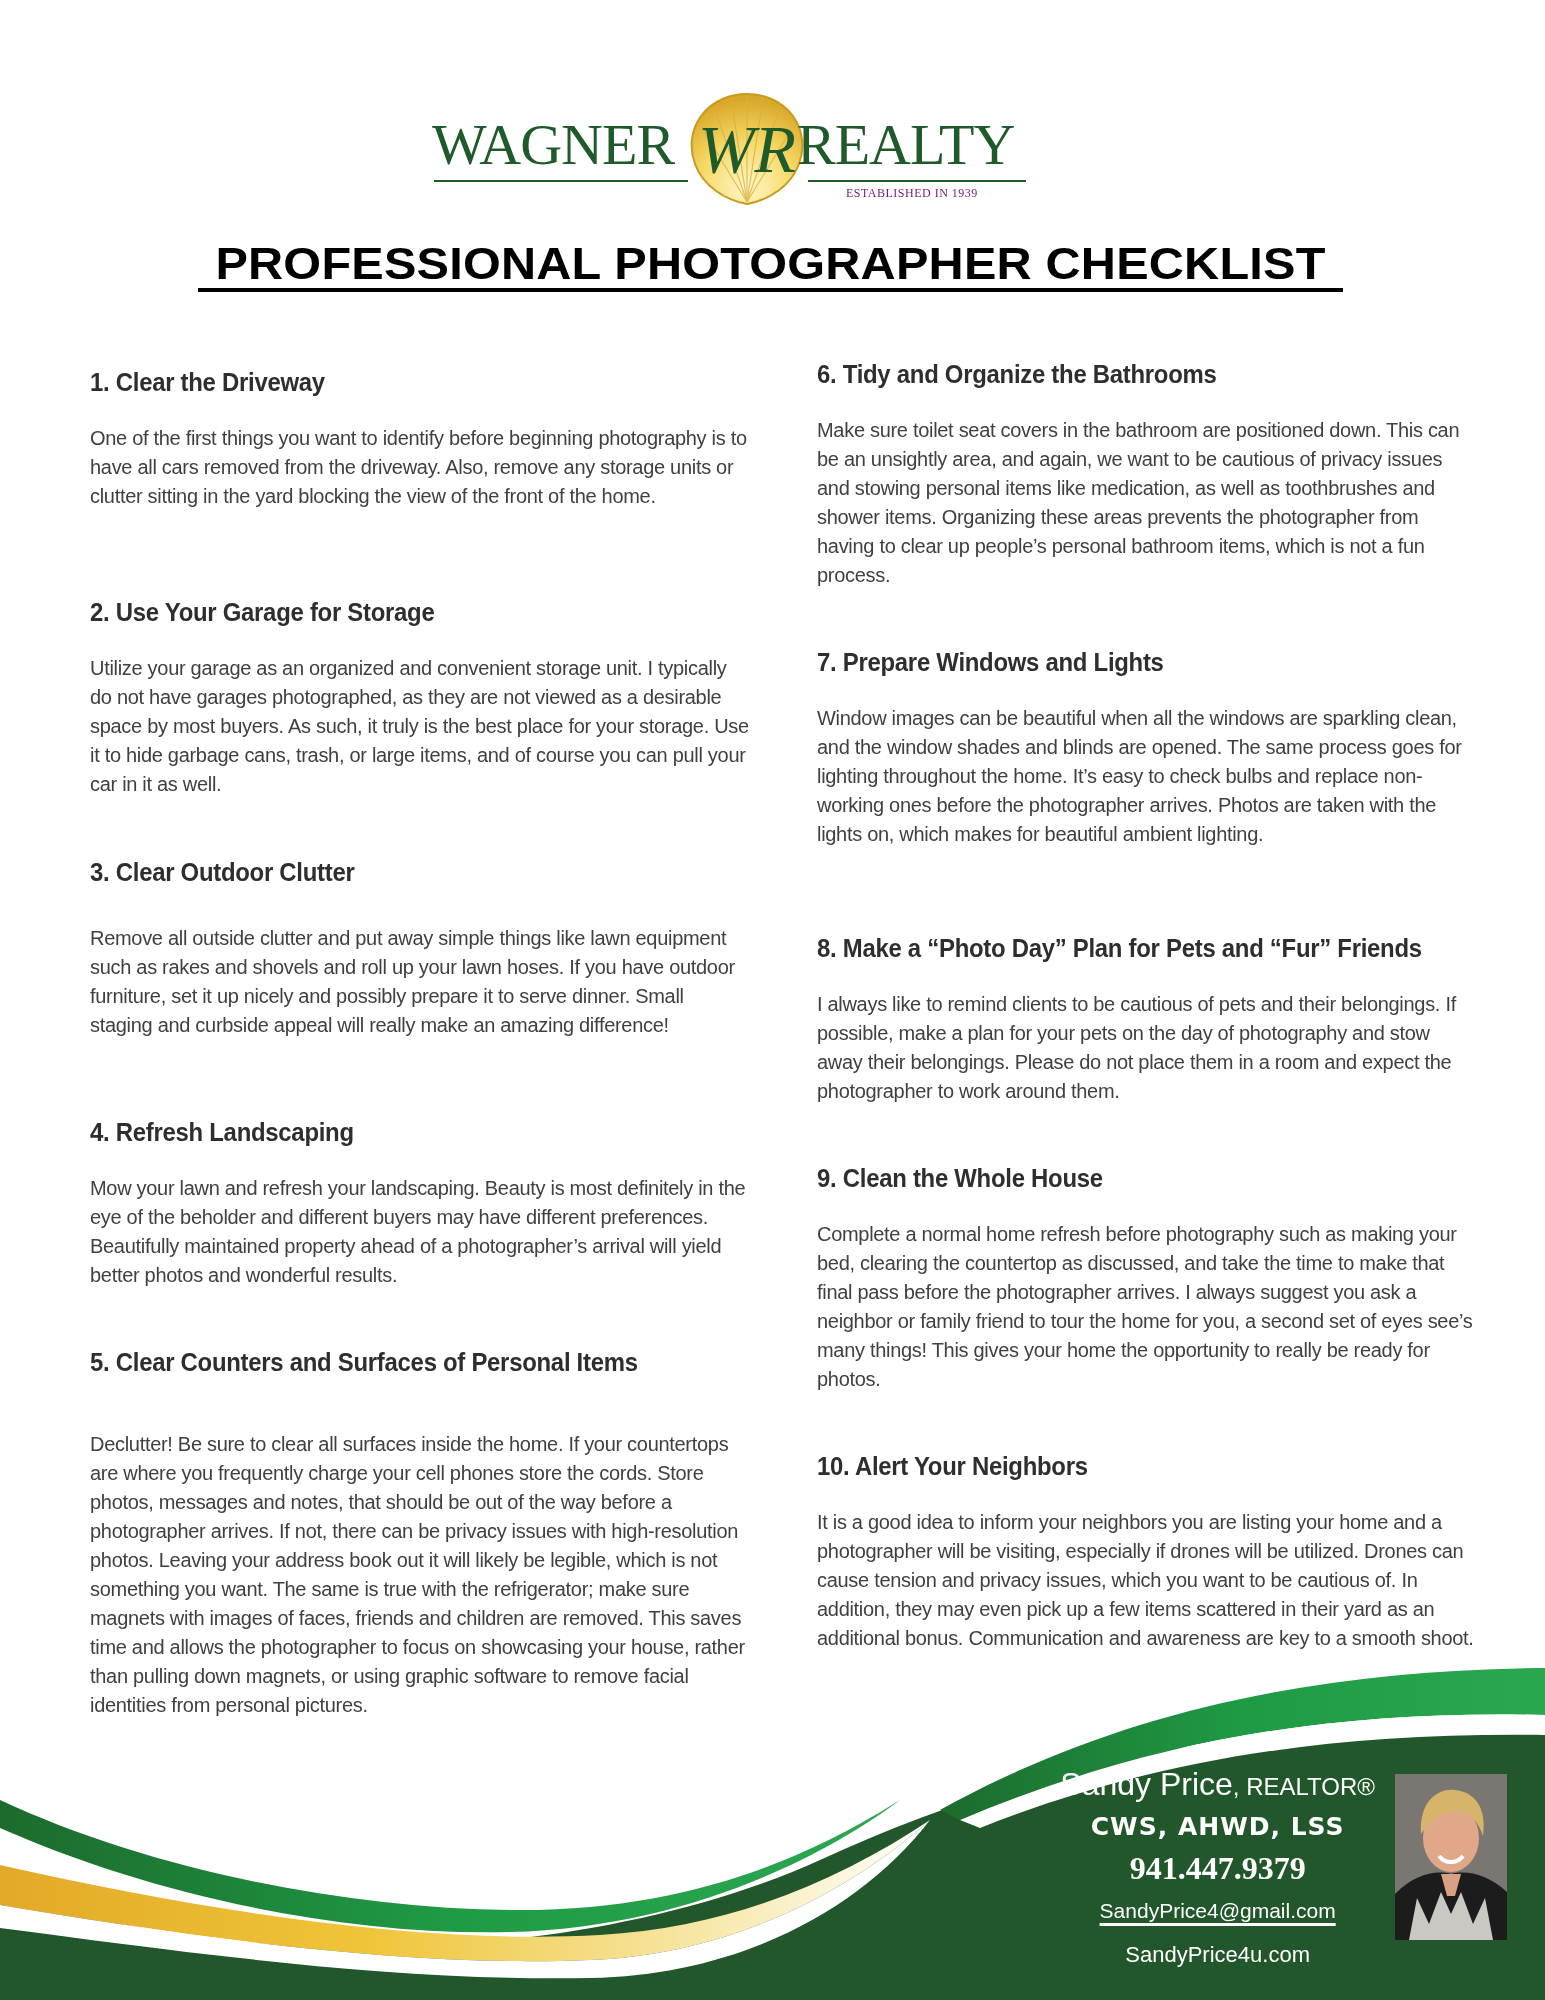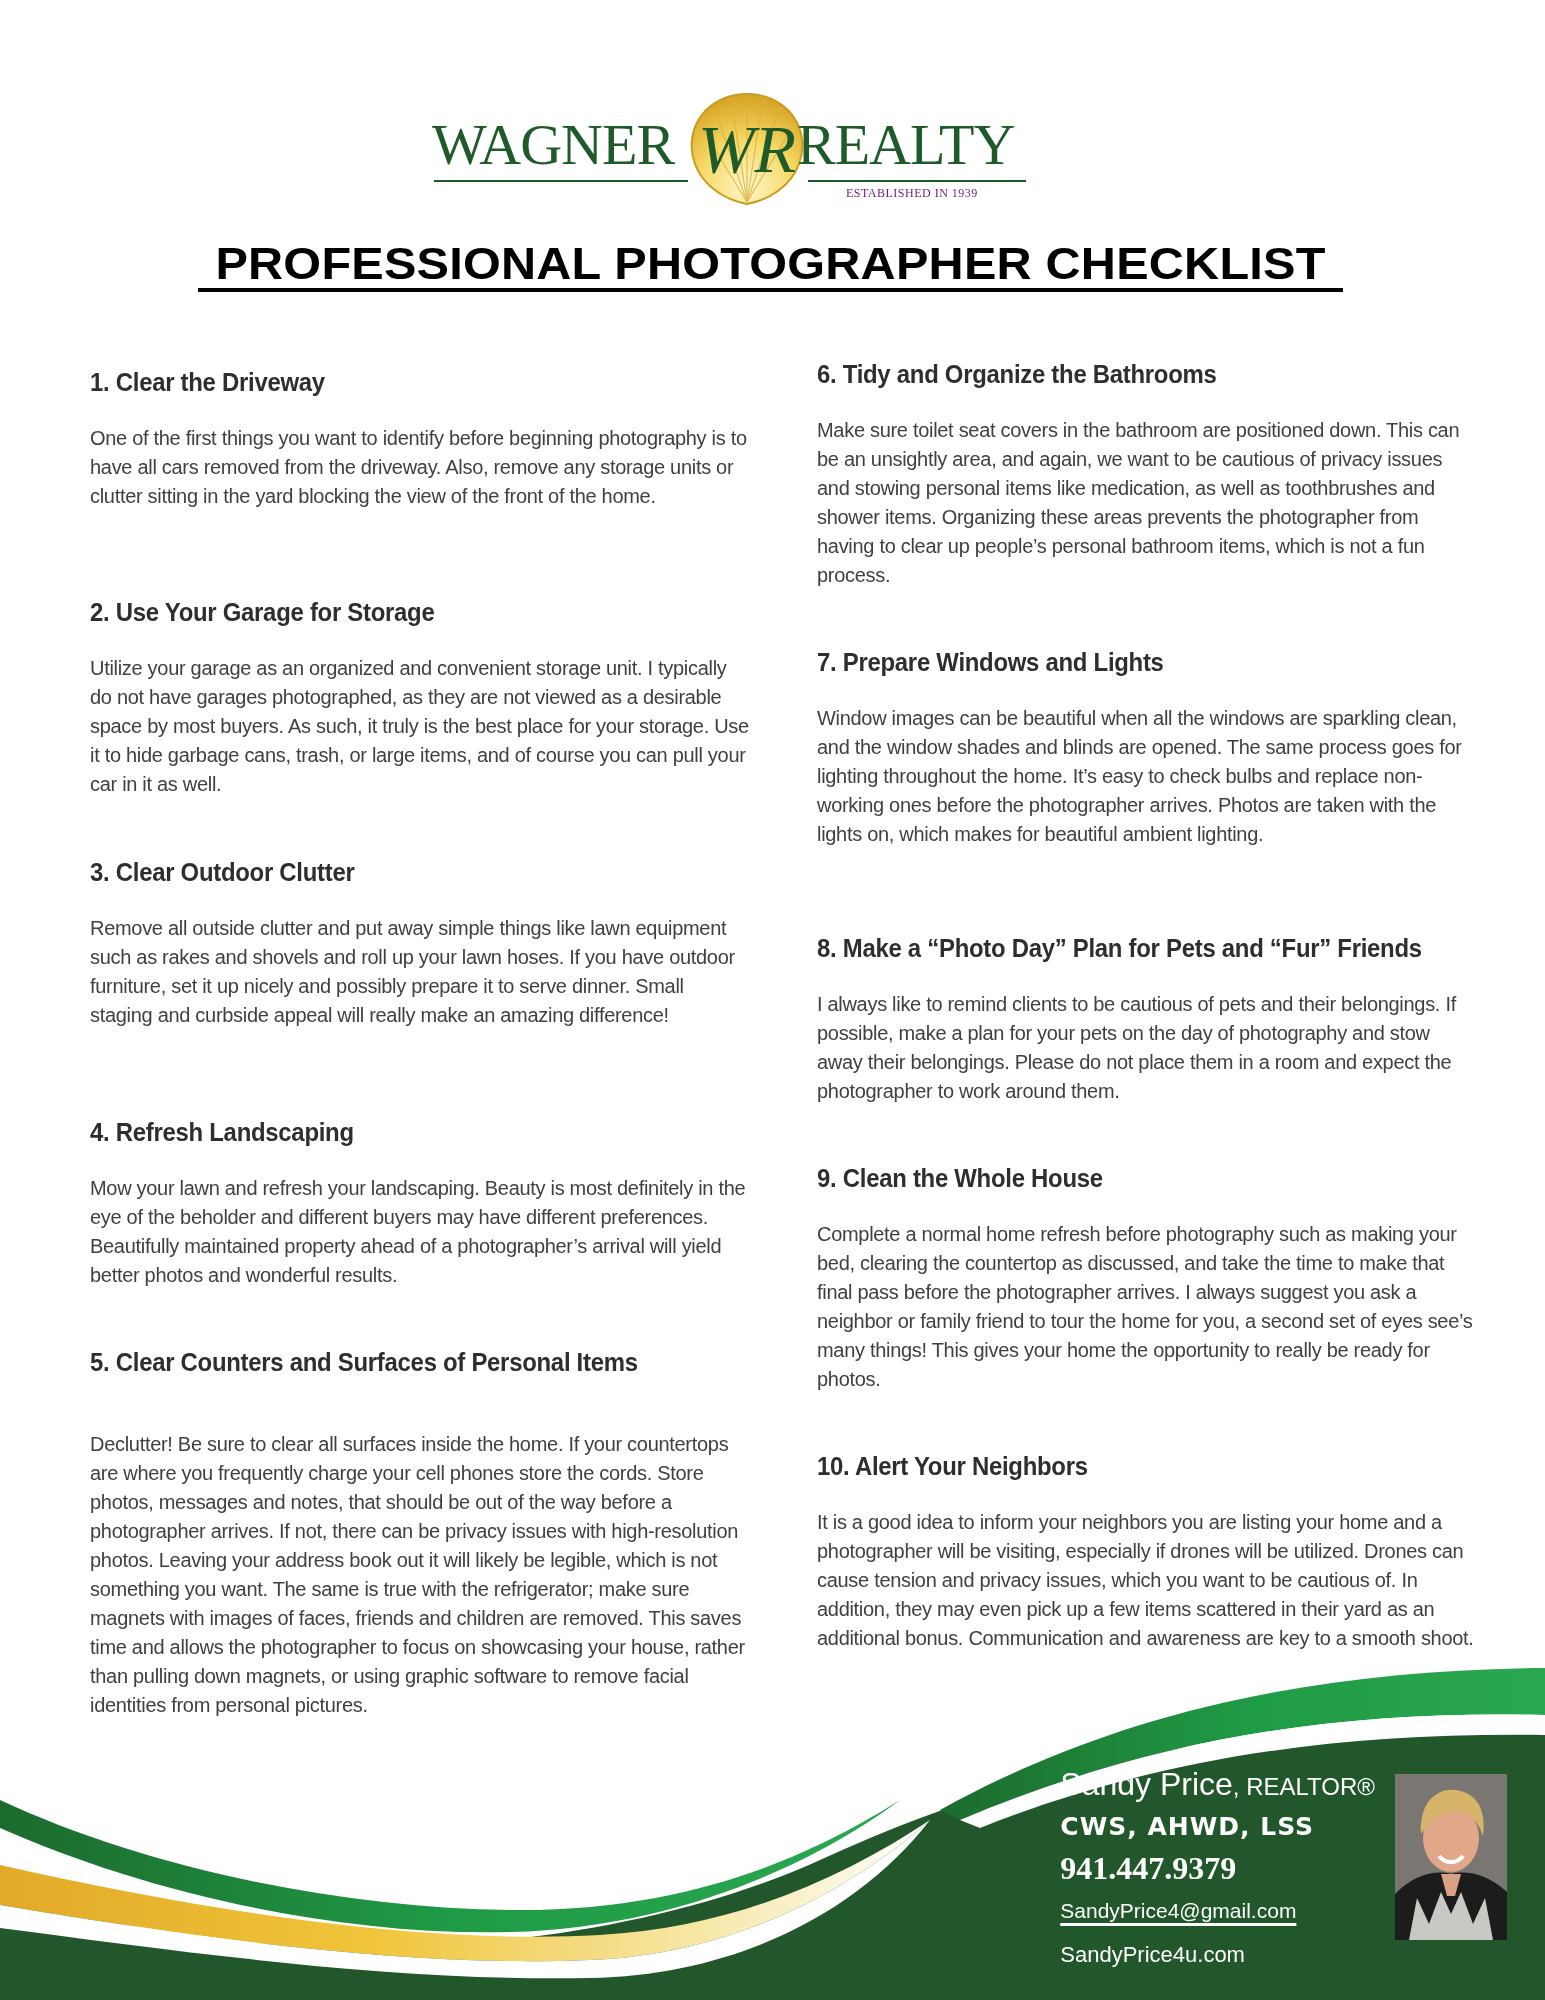--- a/index.html
+++ b/index.html
@@ -53,21 +53,21 @@
   }
   .item p {
     margin: 0; font-size: 20px; line-height: 29px; color: #404040;
     letter-spacing: -0.3px;
   }
   .item { position: absolute; left: 0; width: 660px; }
 
   .footer-svg { position: absolute; left: 0; top: 1660px; width: 1545px; height: 340px; }
 
   .contact {
-    position: absolute; right: 170px; top: 1764px; text-align: left; color: #fff;
+    position: absolute; right: 170px; top: 1764px; text-align: center; color: #fff;
     font-family: "Liberation Sans", sans-serif;
   }
   .contact .name { font-size: 32px; line-height: 40px; }
   .contact .name .title { font-size: 24px; }
   .contact .creds { font-size: 25px; font-weight: bold; line-height: 40px; letter-spacing: 1px; font-family: "DejaVu Sans", sans-serif; }
   .contact .phone { font-size: 32px; font-weight: bold; line-height: 42px; font-family: Liberation Serif, serif; }
   .contact .email { font-size: 21px; line-height: 44px; text-decoration: underline; text-decoration-thickness: 3px; text-underline-offset: 5px; color: #fff; display: block; }
   .contact .web { font-size: 22px; line-height: 44px; color: #fff; display: block; }
 
   .photo {
@@ -114,21 +114,21 @@
   <div class="item" style="top:0px">
     <h2>1. Clear the Driveway</h2>
     <p style="margin-top:26px">One of the first things you want to identify before beginning photography is to have all cars removed from the driveway.  Also, remove any storage units or clutter sitting in the yard blocking the view of the front of the home.</p>
   </div>
   <div class="item" style="top:230px">
     <h2>2. Use Your Garage for Storage</h2>
     <p style="margin-top:26px">Utilize your garage as an organized and convenient storage unit. I typically do not have garages photographed, as they are not viewed as a desirable space by most buyers. As such, it truly is the best place for your storage. Use it to hide garbage cans, trash, or large items, and of course you can pull your car in it as well.</p>
   </div>
   <div class="item" style="top:490px">
     <h2>3. Clear Outdoor Clutter</h2>
-    <p style="margin-top:26px">Remove all outside clutter and put away simple things like lawn equipment such as rakes and shovels and roll up your lawn hoses. If you have outdoor furniture, set it up nicely and possibly prepare it to serve dinner. Small staging and curbside appeal will really make an amazing difference!</p>
+    <p style="margin-top:36px">Remove all outside clutter and put away simple things like lawn equipment such as rakes and shovels and roll up your lawn hoses. If you have outdoor furniture, set it up nicely and possibly prepare it to serve dinner. Small staging and curbside appeal will really make an amazing difference!</p>
   </div>
   <div class="item" style="top:750px">
     <h2>4. Refresh Landscaping</h2>
     <p style="margin-top:26px">Mow your lawn and refresh your landscaping. Beauty is most definitely in the eye of the beholder and different buyers may have different preferences. Beautifully maintained property ahead of a photographer’s arrival will yield better photos and wonderful results.</p>
   </div>
   <div class="item" style="top:980px">
     <h2>5. Clear Counters and Surfaces of Personal Items</h2>
     <p style="margin-top:52px">Declutter! Be sure to clear all surfaces inside the home. If your countertops are where you frequently charge your cell phones store the cords. Store photos, messages and notes, that should be out of the way before a photographer arrives. If not, there can be privacy issues with high-resolution photos. Leaving your address book out it will likely be legible, which is not something you want. The same is true with the refrigerator; make sure magnets with images of faces, friends and children are removed. This saves time and allows the photographer to focus on showcasing your house, rather than pulling down magnets, or using graphic software to remove facial identities from personal pictures.</p>
   </div>
 </div>

